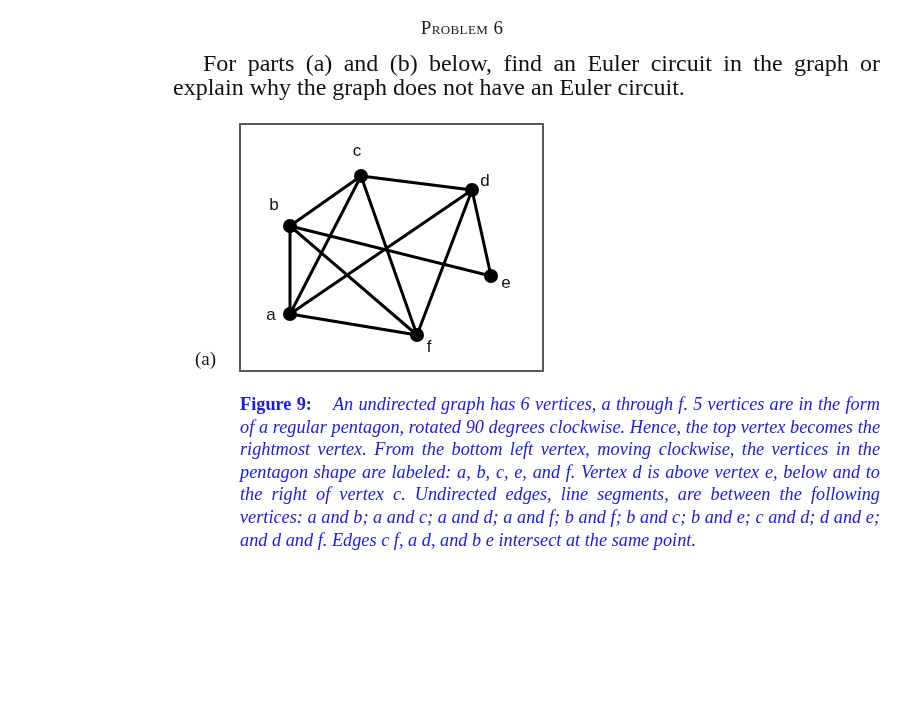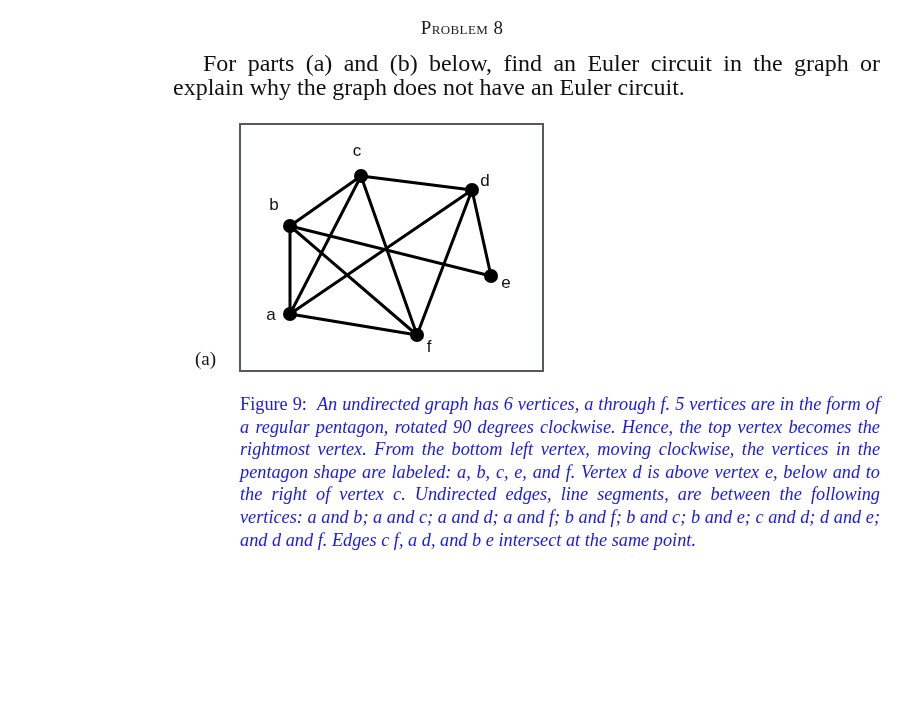--- a/index.html
+++ b/index.html
@@ -79,39 +79,39 @@
     top: 393px;
     left: 240px;
     width: 640px;
     font-size: 18.3px;
     line-height: 22.6px;
     text-align: justify;
     color: #1a1ae0;
     font-style: italic;
   }
   .caption-label {
-    font-weight: normal;
+    font-weight: bold;
     font-style: normal;
-    margin-right: 10px;
+    margin-right: 21px;
   }
   .caption-body {
     font-style: italic;
   }
 
   
   .vlabel {
     font-family: "Liberation Sans", sans-serif;
     font-size: 17px;
     fill: #111111;
   }
 </style>
 </head>
 <body>
 
-<div class="problem-title">Problem 8</div>
+<div class="problem-title">Problem 6</div>
 
 <div class="intro-para">For parts (a) and (b) below, find an Euler circuit in the graph or explain why the graph does not have an Euler circuit.</div>
 
 <div class="figure-area">
 
   <div class="subfig-label">(a)</div>
 
   <div class="figure-box"></div>
 
   <svg class="graph-svg" viewBox="0 0 305 249">

